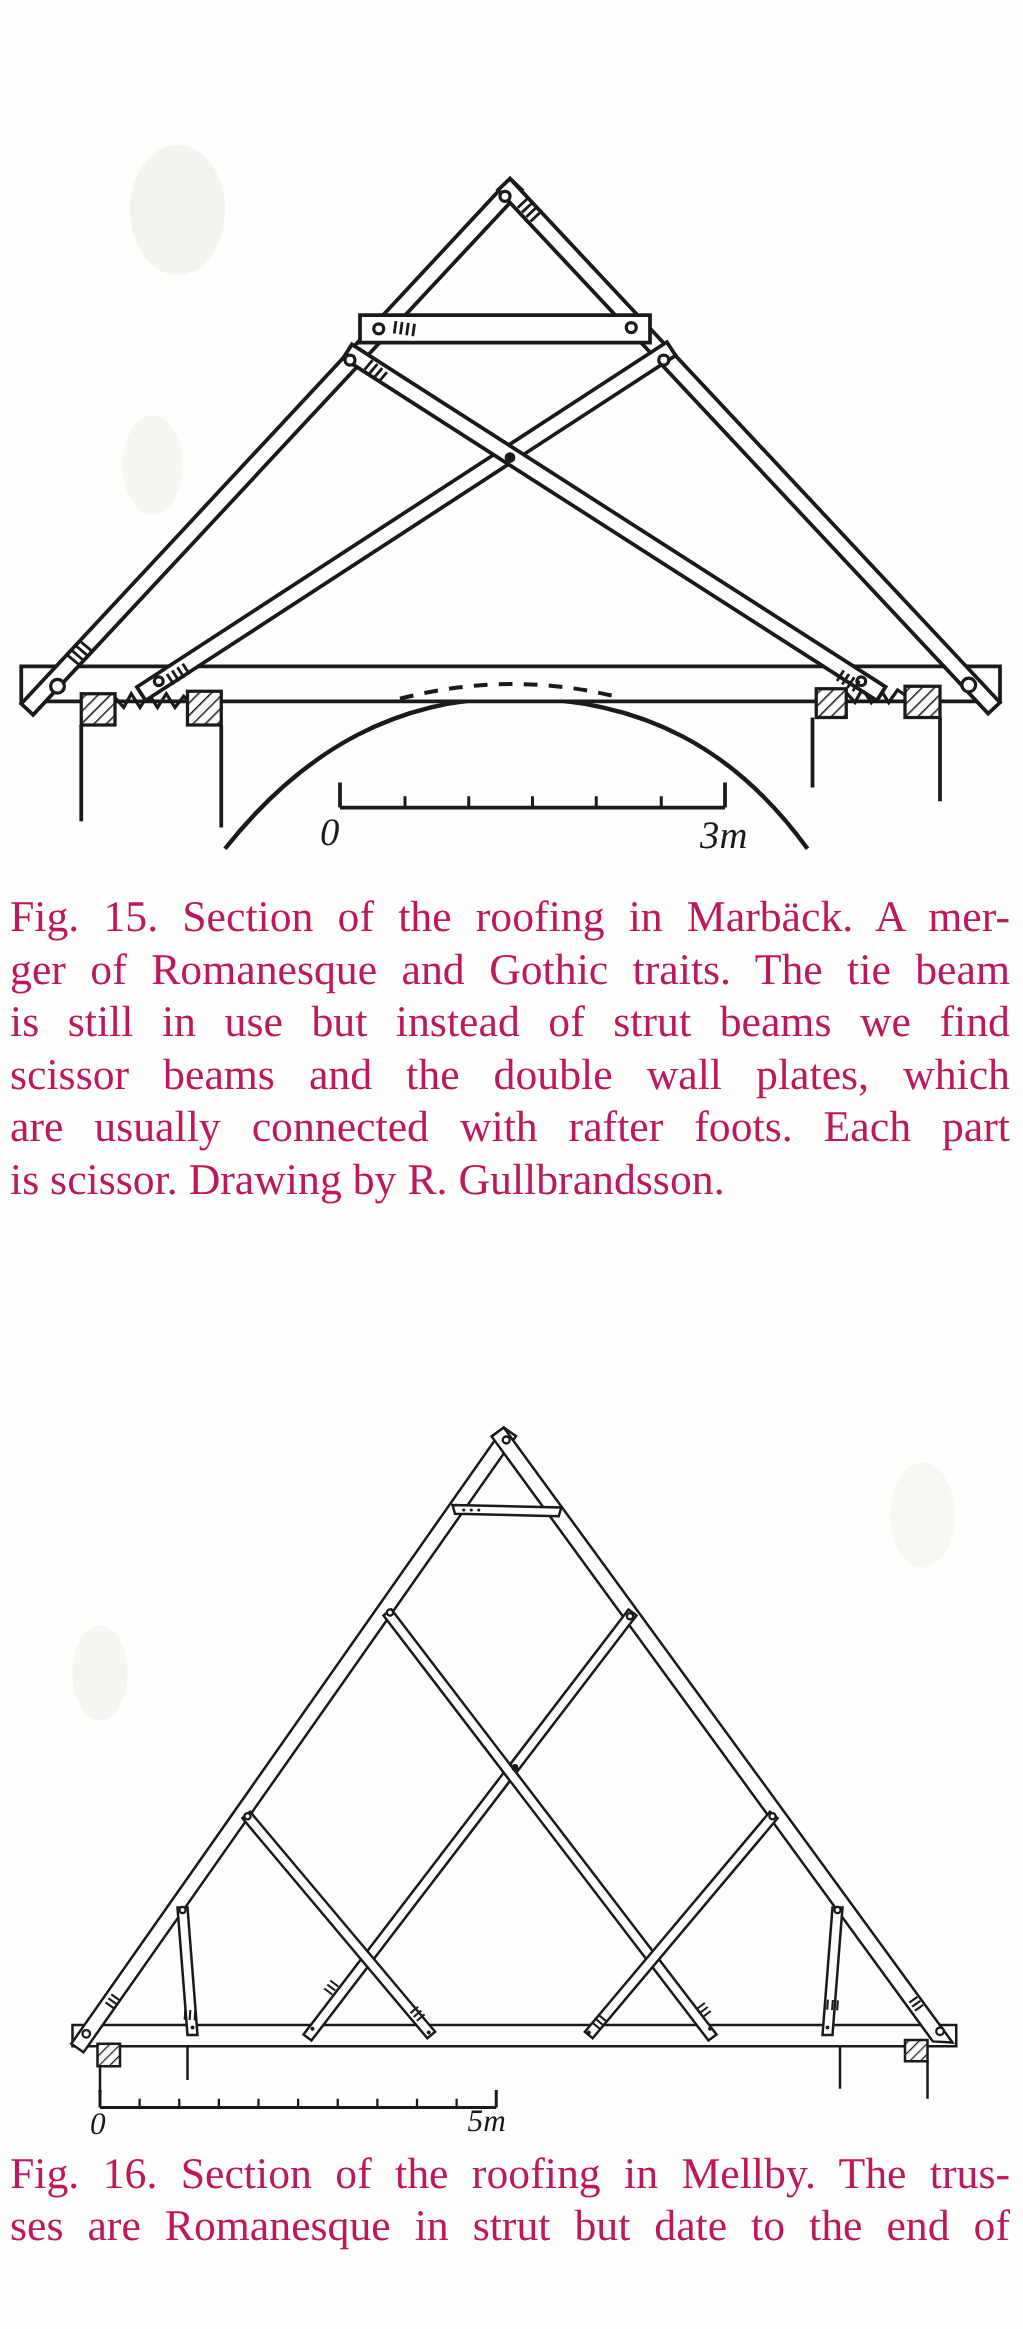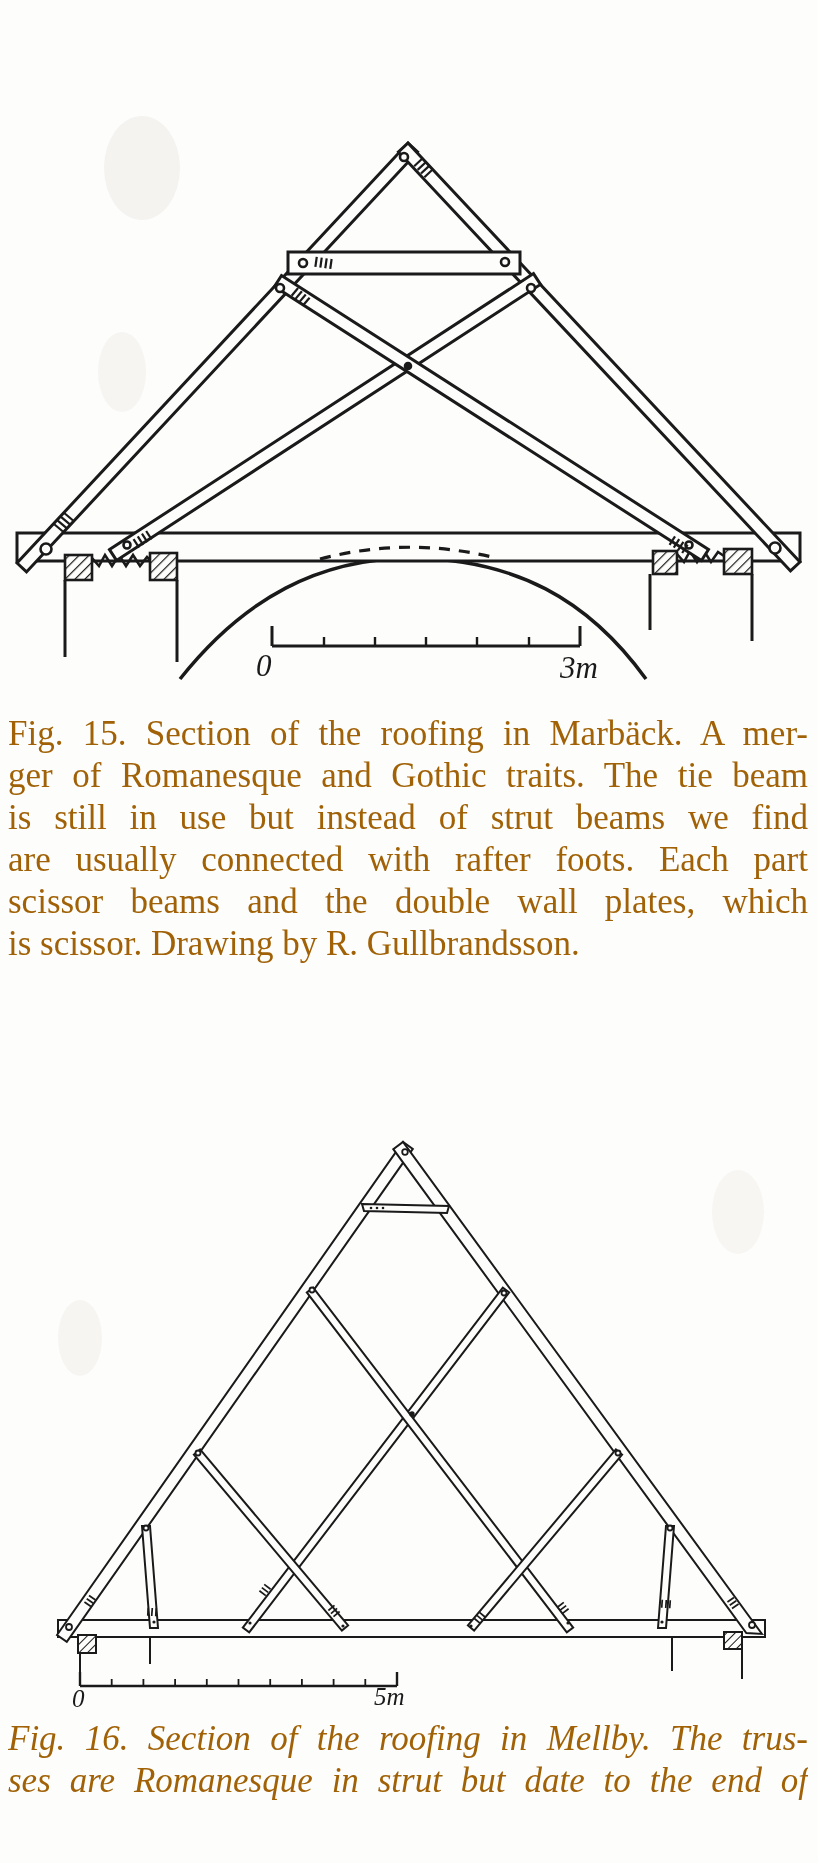--- a/index.html
+++ b/index.html
@@ -15,35 +15,35 @@
   }
   figure{margin:0;padding:0;}
   svg{display:block;}
   .drawing line, .drawing path, .drawing polyline, .drawing rect, .drawing circle{
     vector-effect:none;
   }
   .caption{
     padding:0 10px 0 8px;
     font-size:35px;
     line-height:42px;
-    color:#a16207;
+    color:#be185d;
   }
   .cap-line{
     text-align:justify;
     text-align-last:justify;
     white-space:nowrap;
     height:42px;
     overflow:hidden;
   }
   .cap-line.cap-last{
     text-align-last:left;
   }
   .cap15{margin-top:7px;}
   .fig16svg{margin-top:85px;}
-  .cap16{margin-top:8px;font-style:italic;}
+  .cap16{margin-top:8px;}
   .scale-label{
     font-family:"Liberation Serif", serif;
     font-style:italic;
     fill:#1a1a1a;
   }
 </style>
 </head>
 <body>
 
 <div class="page">
@@ -156,22 +156,22 @@
         </g>
       </g>
       <text class="scale-label" x="256" y="676" font-size="31">0</text>
       <text class="scale-label" x="560" y="678" font-size="31">3m</text>
     </svg>
 
     <figcaption class="caption cap15">
       <div class="cap-line">Fig. 15. Section of the roofing in Marbäck. A mer-</div>
       <div class="cap-line">ger of Romanesque and Gothic traits. The tie beam</div>
       <div class="cap-line">is still in use but instead of strut beams we find</div>
+      <div class="cap-line">scissor beams and the double wall plates, which</div>
       <div class="cap-line">are usually connected with rafter foots. Each part</div>
-      <div class="cap-line">scissor beams and the double wall plates, which</div>
       <div class="cap-line cap-last">is scissor. Drawing by R. Gullbrandsson.</div>
     </figcaption>
   </figure>
 
   <figure>
     <svg class="drawing fig16svg" width="818" height="660" viewBox="0 1050 818 660">
       <defs>
         <pattern id="hatch16" width="6" height="6" patternUnits="userSpaceOnUse" patternTransform="rotate(45)">
           <rect width="6" height="6" fill="#fdfdfc"></rect>
           <line x1="0" y1="0" x2="0" y2="6" stroke="#1a1a1a" stroke-width="2"></line>

